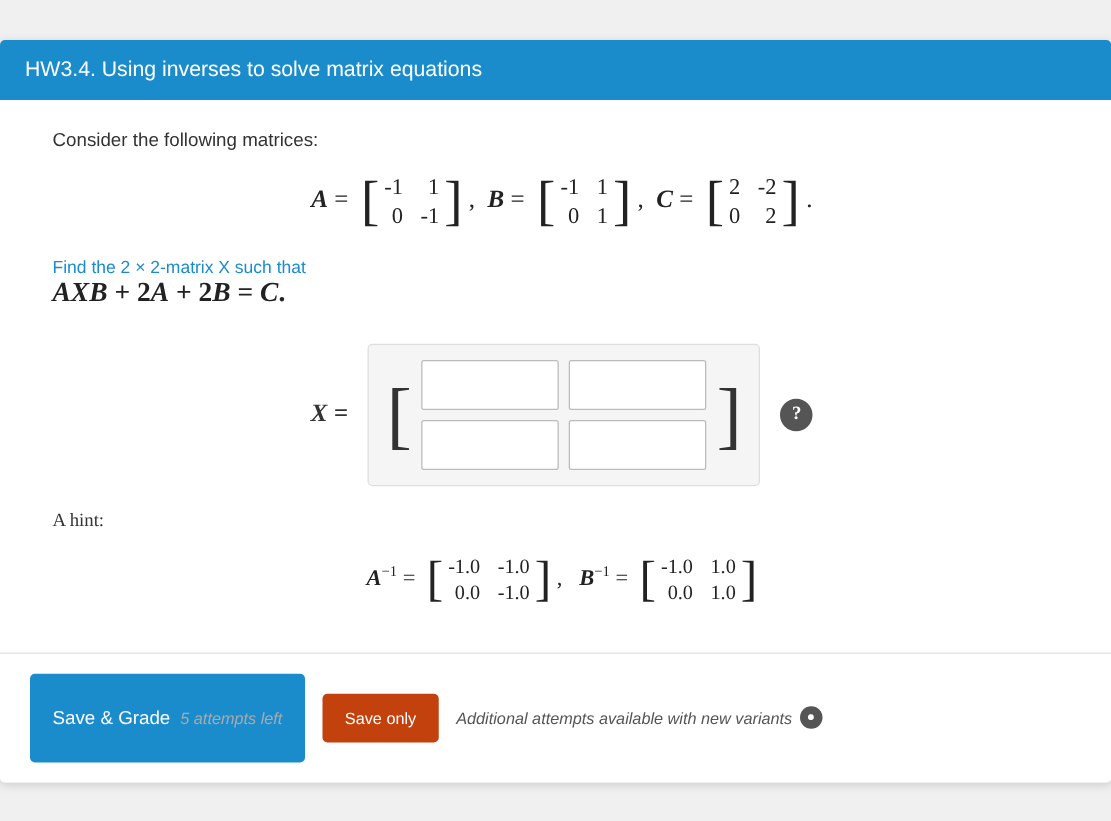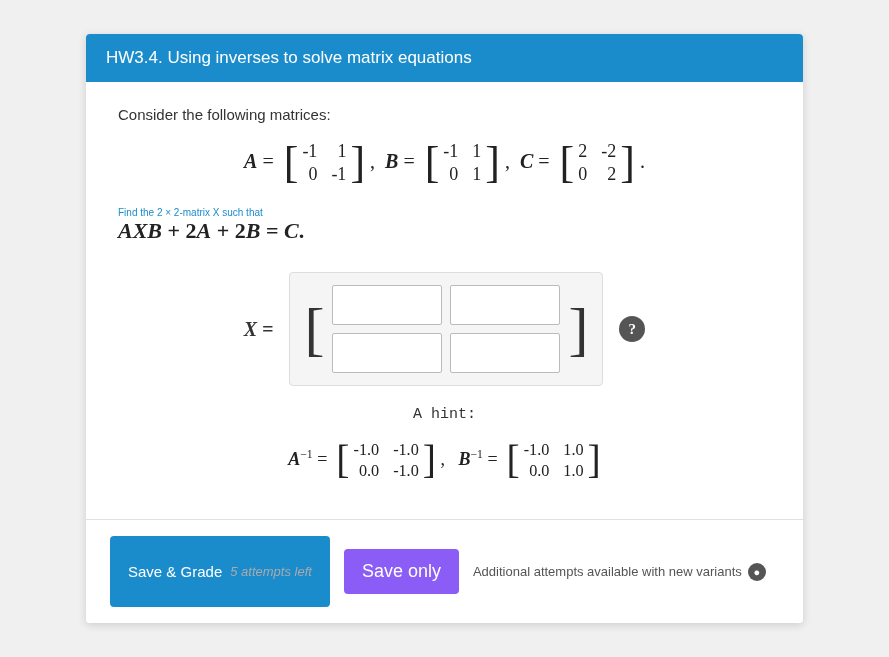--- a/index.html
+++ b/index.html
@@ -5,52 +5,52 @@
     * { box-sizing: border-box; margin: 0; padding: 0; }
     body {
       font-family: 'Georgia', serif;
       background: #f0f0f0;
       display: flex;
       justify-content: center;
       align-items: center;
       min-height: 100vh;
     }
     .card {
-      width: 717px;
+      width: 889px;
       background: #fff;
       border-radius: 4px;
       overflow: hidden;
       box-shadow: 0 2px 8px rgba(0,0,0,0.15);
     }
     .header {
       background: #1a8ccc;
       color: #fff;
       padding: 14px 20px;
       font-family: Arial, sans-serif;
       font-size: 17px;
       font-weight: 500;
     }
     .content {
-      padding: 24px 32px 20px 32px;
+      padding: 24px 32px 20px 42px;
     }
     .consider-text {
       font-family: Arial, sans-serif;
       font-size: 15px;
       color: #333;
       margin-bottom: 16px;
     }
     .matrices-display {
       text-align: center;
       font-size: 20px;
       margin: 10px 0 20px 0;
       color: #222;
     }
     .find-text {
       font-family: Arial, sans-serif;
-      font-size: 10px;
+      font-size: 14px;
       color: #1a8ccc;
     }
     .equation-display {
       text-align: left;
       font-size: 22px;
       font-weight: bold;
       margin-bottom: 28px;
       color: #222;
     }
     .matrix-input-area {
@@ -106,25 +106,24 @@
       color: #fff;
       display: flex;
       align-items: center;
       justify-content: center;
       font-size: 15px;
       font-weight: bold;
       cursor: pointer;
       flex-shrink: 0;
     }
     .hint-label {
-      font-family: Liberation Mono, monospace;
+      font-family: Liberation Serif, serif;
       font-size: 15px;
       color: #333;
       margin-bottom: 16px;
-      text-align: center;
     }
     .hint-matrices {
       text-align: center;
       font-size: 18px;
       color: #222;
       margin-bottom: 16px;
     }
     .footer {
       border-top: 1px solid #e0e0e0;
       padding: 16px 24px;
@@ -146,33 +145,34 @@
       align-items: center;
       gap: 8px;
     }
     .attempts-left {
       font-size: 13px;
       color: #aaa;
       font-family: Arial, sans-serif;
       font-style: italic;
     }
     .btn-save-only {
-      background: #8b5cf6;
+      background: #c2410c;
       color: #fff;
       border: none;
       padding: 12px 18px;
-      font-size: 18px;
+      font-size: 13px;
       font-family: Arial, sans-serif;
       border-radius: 4px;
       cursor: pointer;
     }
     .additional-text {
       font-size: 13px;
       color: #555;
       font-family: Arial, sans-serif;
+      font-style: italic;
       display: flex;
       align-items: center;
       gap: 6px;
       text-align: right;
     }
     .info-icon {
       width: 18px;
       height: 18px;
       border-radius: 50%;
       background: #555;

